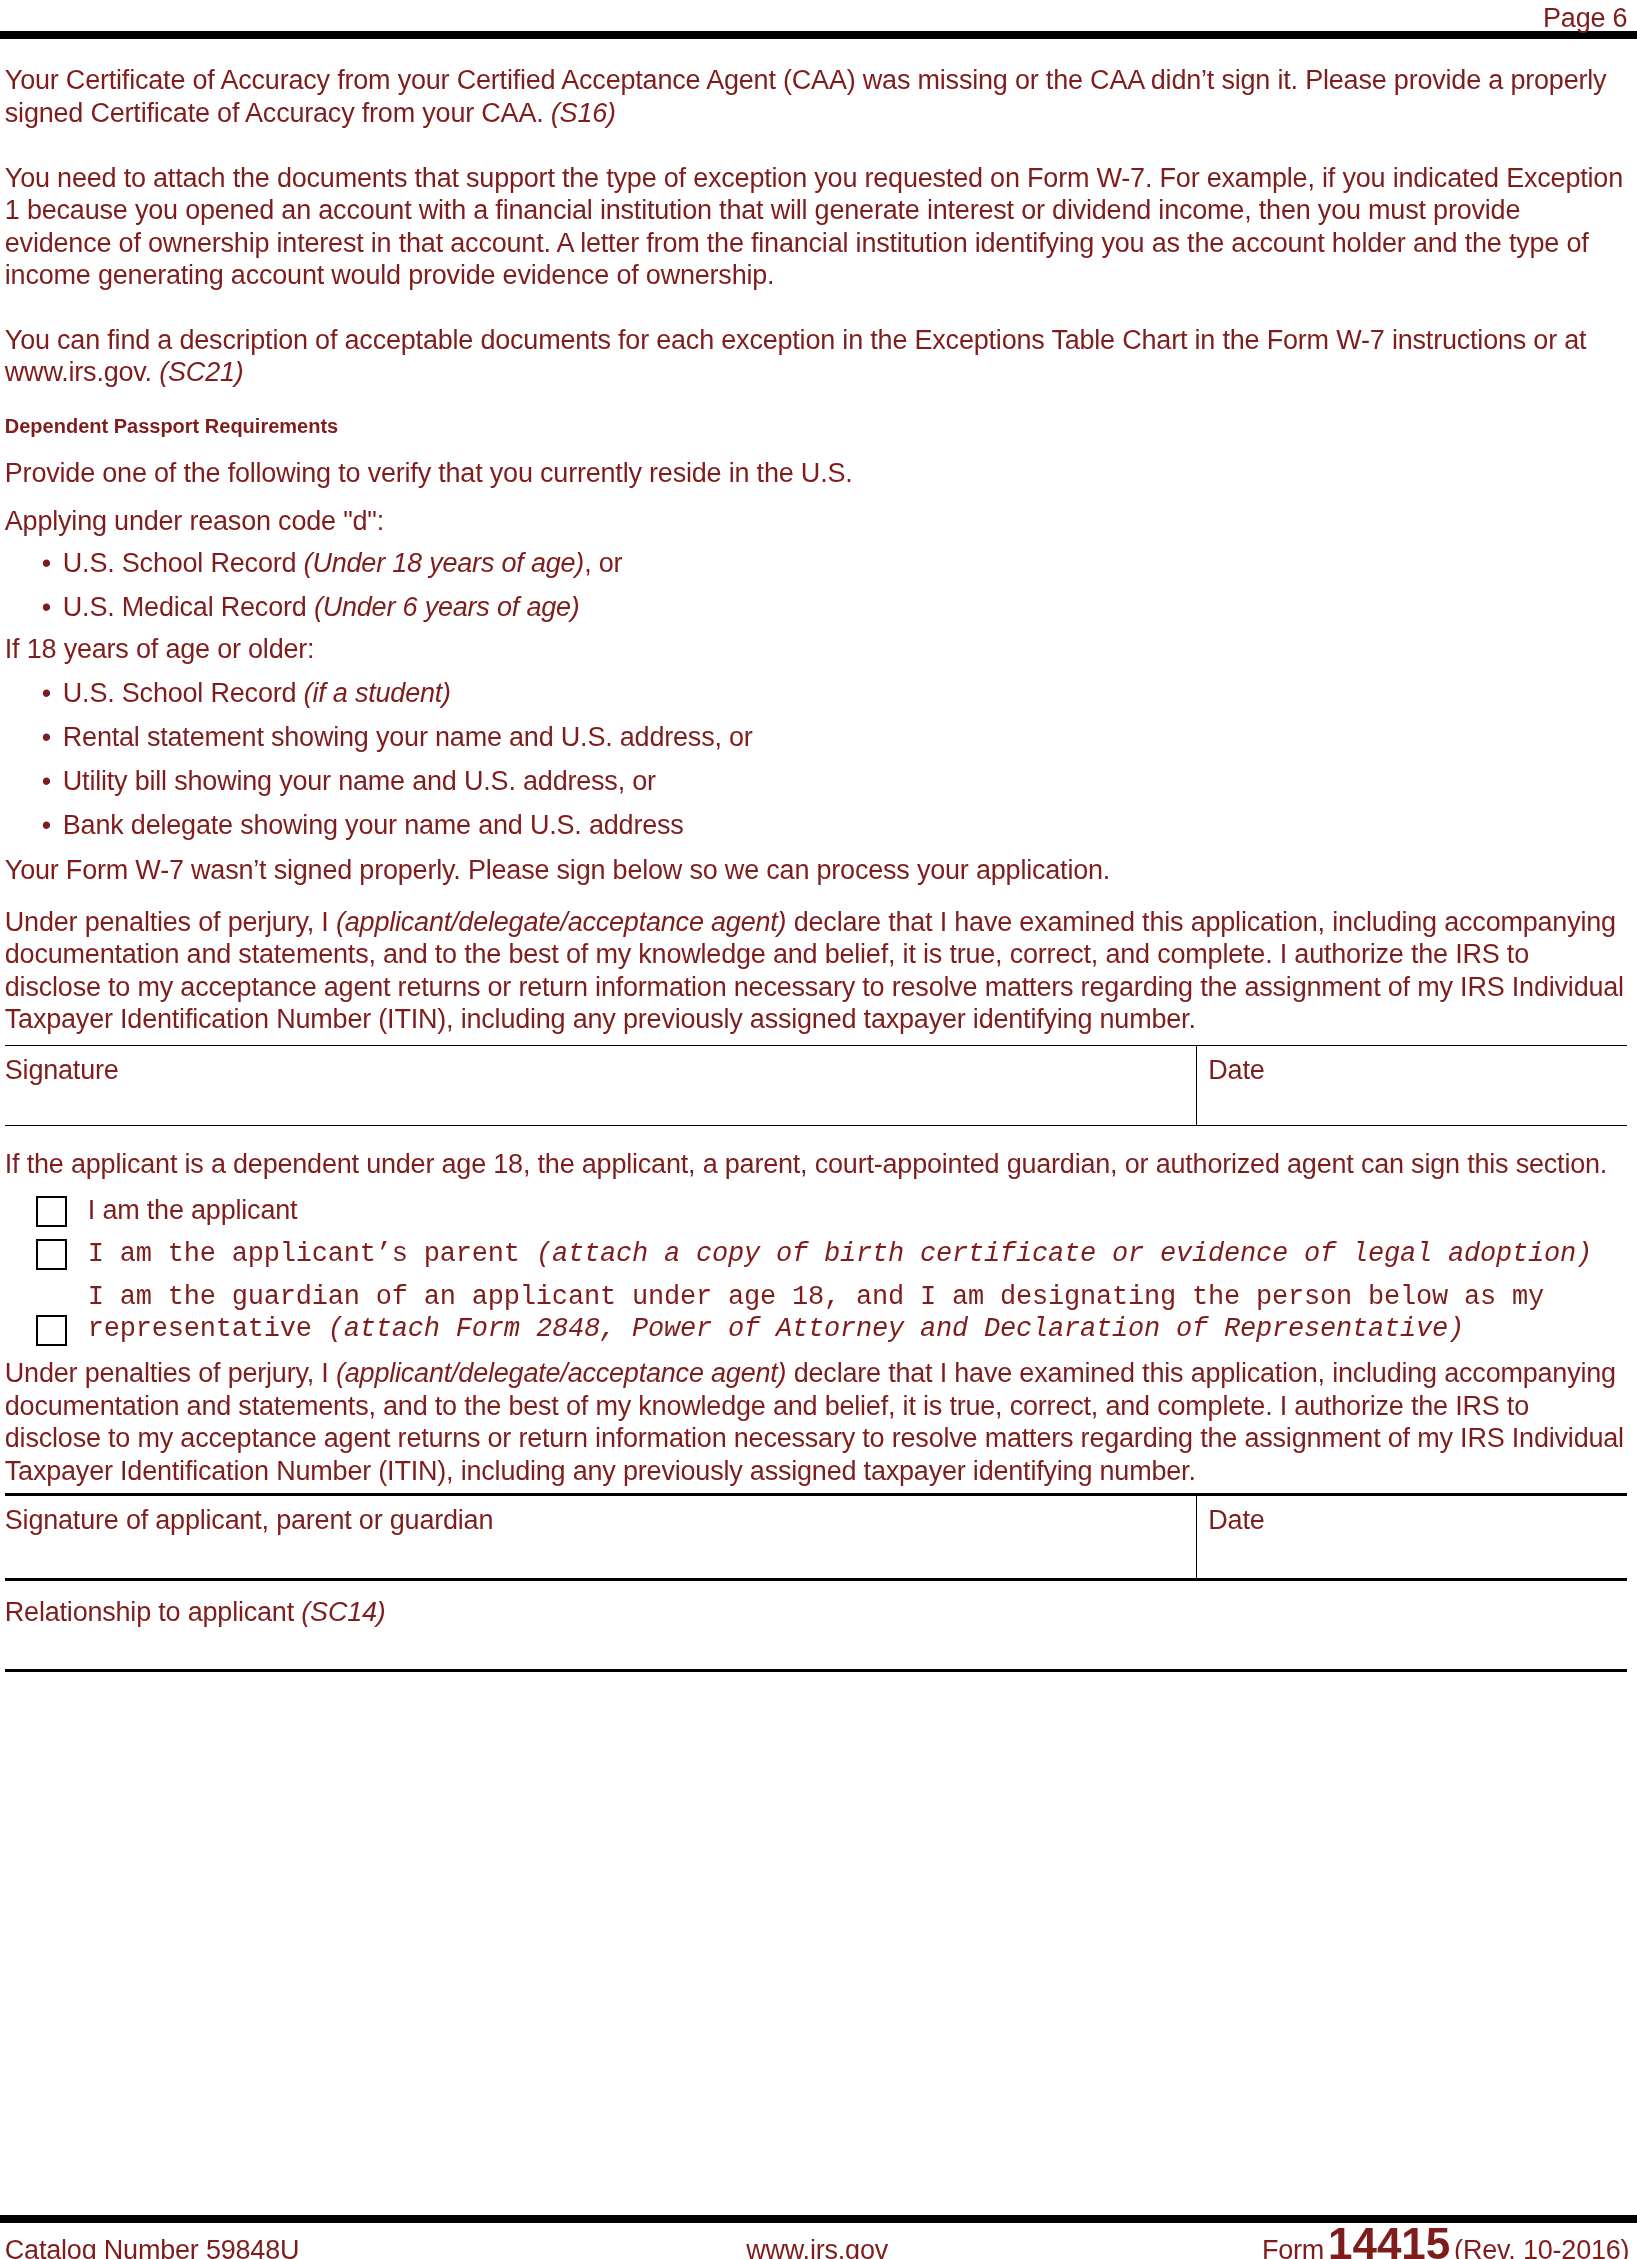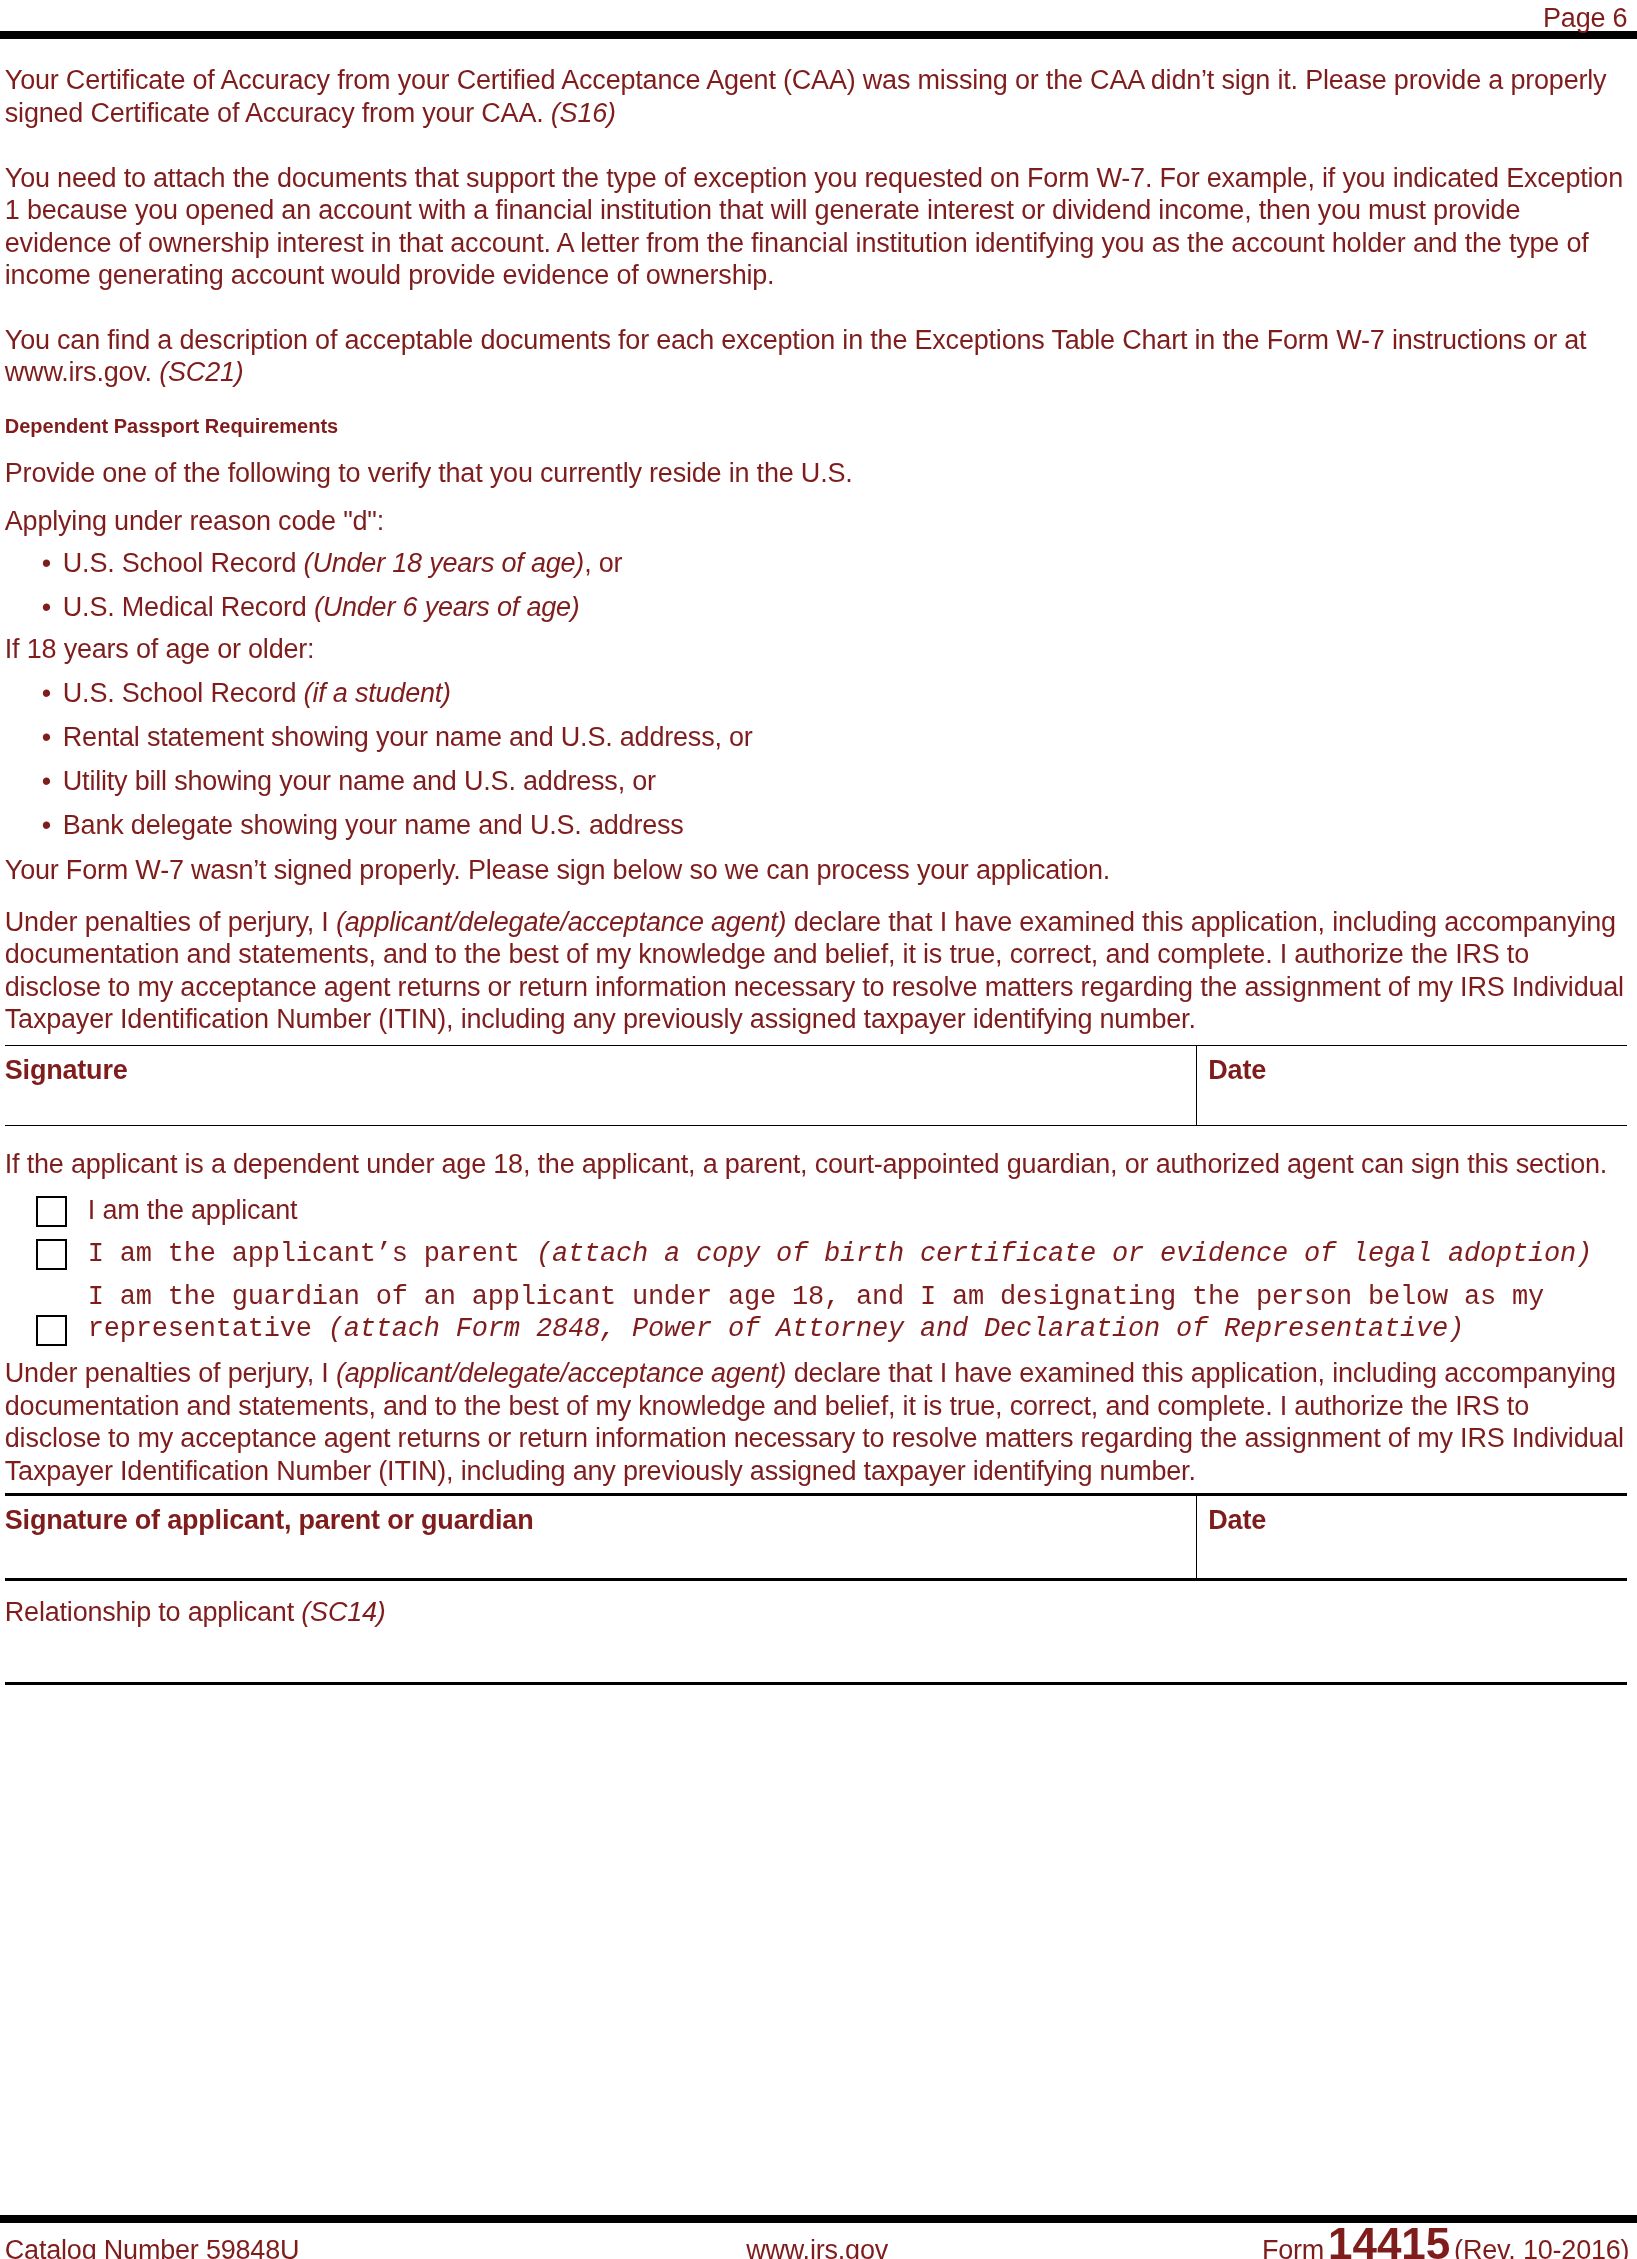--- a/index.html
+++ b/index.html
@@ -20,26 +20,26 @@
   .mt14{margin-top:13.4px}.mt16{margin-top:15.3px}.mt20{margin-top:19px}.mt23{margin-top:22px}
   .mt26{margin-top:25px}.mt33{margin-top:32px}.mt34{margin-top:32.5px}
 
   .bullets { margin-left:37px; }
   .bul { display:flex; }
   .bul + .bul { margin-top:11.5px; }
   .bul .dot { flex:0 0 21px; }
   .bul .bt { flex:1; }
 
   .sigbox { display:flex; height:81px; box-sizing:border-box;
-            border-top:1.9px solid #000; border-bottom:1.9px solid #000;font-weight:bold; }
+            border-top:1.9px solid #000; border-bottom:1.9px solid #000; }
   .sigbox .left  { flex:0 0 1191px; padding-top:7.6px; box-sizing:border-box; }
   .sigbox .right { flex:1; border-left:1.9px solid #000; padding:7.6px 0 0 11.5px; }
   .sigbox.box2 { border-top-width:3.8px; border-bottom-width:3.8px; height:88px; }
 
-  .relrow { height:104px; box-sizing:border-box; border-bottom:3.8px solid #000; padding-top:15.3px; }
+  .relrow { height:91px; box-sizing:border-box; border-bottom:3.8px solid #000; padding-top:15.3px; }
 
   .cbrow { display:flex; align-items:flex-end; margin-left:31px; }
   .cbrow + .cbrow { margin-top:10.5px;font-family:Liberation Mono, monospace; }
   .cb { flex:0 0 auto; width:27px; height:27px; border:2.9px solid #000; margin:1.9px 21px 0 0; background:#fff; }
   .cbtext { flex:1; }
 
   .footer { position:absolute; top:2215px; left:0; width:1637px; }
   .footer-rule { height:7.6px; background:#000; }
   .footer-row { display:flex; align-items:baseline; padding:5.7px 7.6px 0 4.8px; }
   .f-left { flex:1; text-align:left; }

